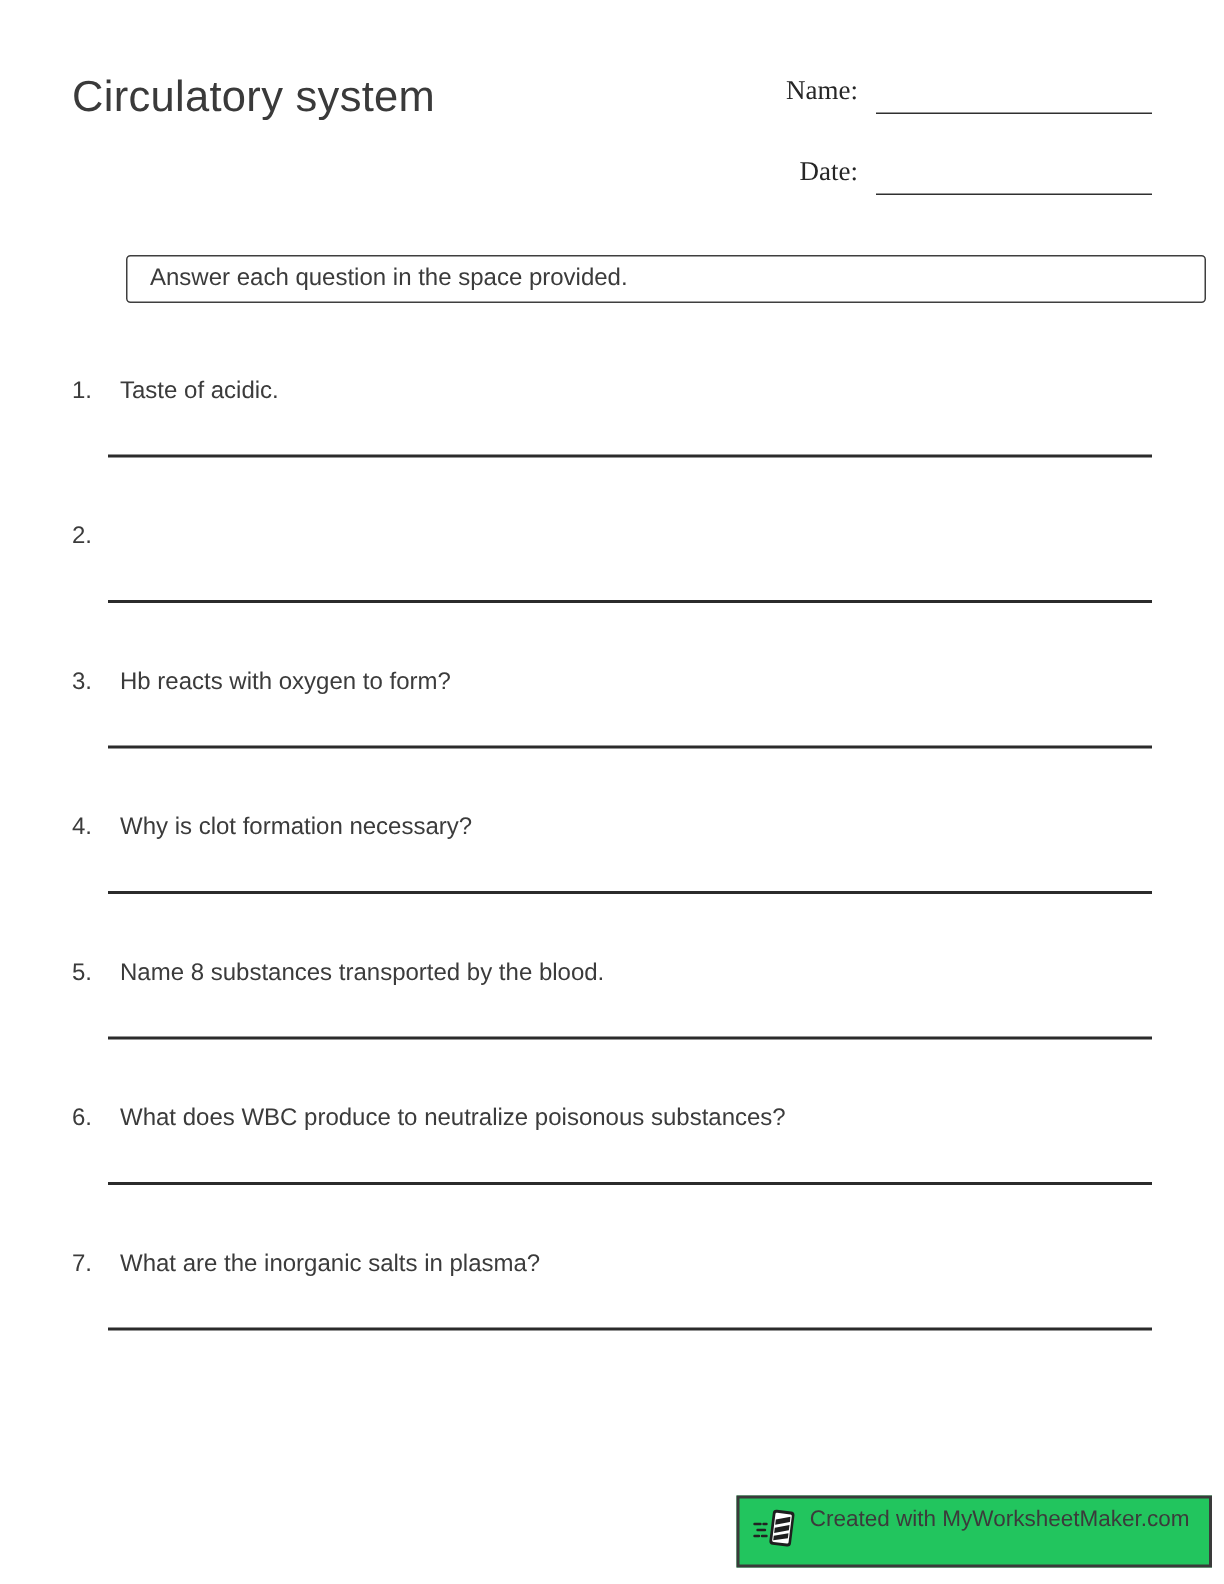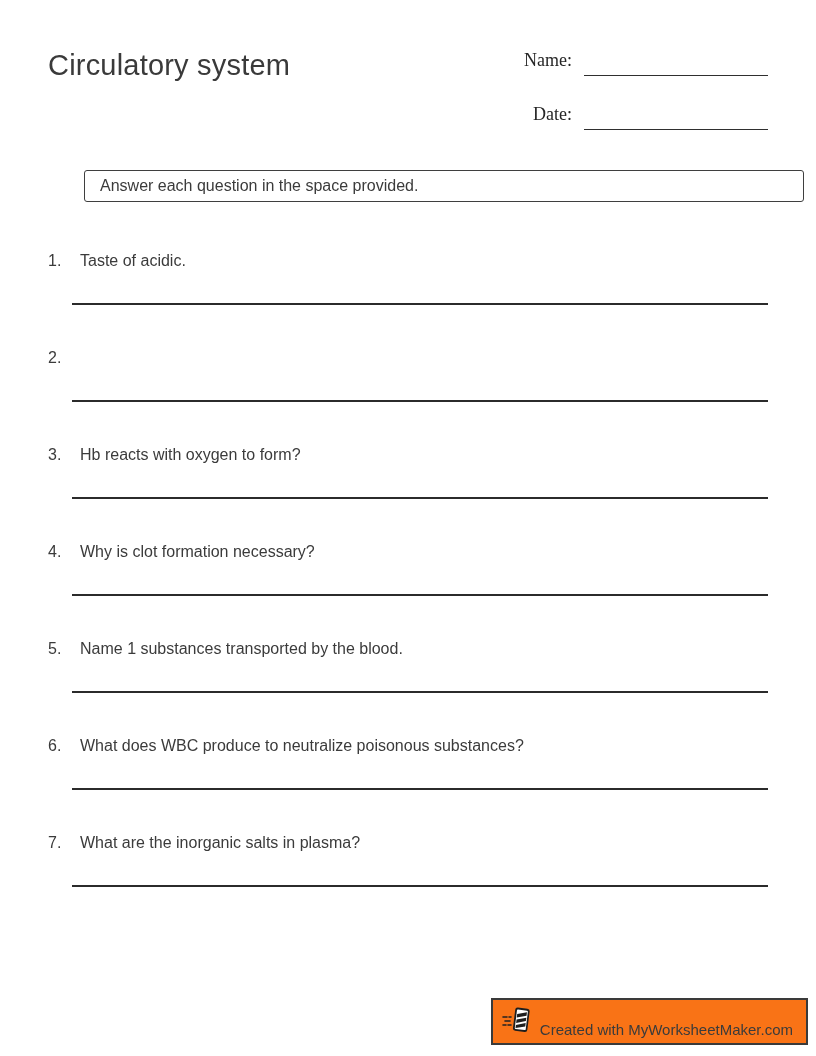--- a/index.html
+++ b/index.html
@@ -92,23 +92,23 @@
     border-bottom: 2px solid #2b2b2b;
     margin: 31px 0 0 24px;
   }
 
   
   .footer-badge {
     position: absolute;
     right: 8px;
     bottom: 11px;
     border: 2px solid #3a3a3a;
-    background: #f97316;
-    display: flex;
-    align-items: flex-end;
+    background: #22c55e;
+    display: flex;
+    align-items: flex-start;
     padding: 5px 13px 5px 9px;
     font-size: 15px;
     color: #3b3b3b;
     cursor: pointer;
   }
   .footer-badge .logo { margin-right: 8px; display: block; }
 </style>
 </head>
 <body>
 
@@ -156,21 +156,21 @@
     <li class="question">
       <div class="q-row">
         <span class="q-num">4.</span>
         <span>Why is clot formation necessary?</span>
       </div>
       <div class="answer-line"></div>
     </li>
     <li class="question">
       <div class="q-row">
         <span class="q-num">5.</span>
-        <span>Name 1 substances transported by the blood.</span>
+        <span>Name 8 substances transported by the blood.</span>
       </div>
       <div class="answer-line"></div>
     </li>
     <li class="question">
       <div class="q-row">
         <span class="q-num">6.</span>
         <span>What does WBC produce to neutralize poisonous substances?</span>
       </div>
       <div class="answer-line"></div>
     </li>

